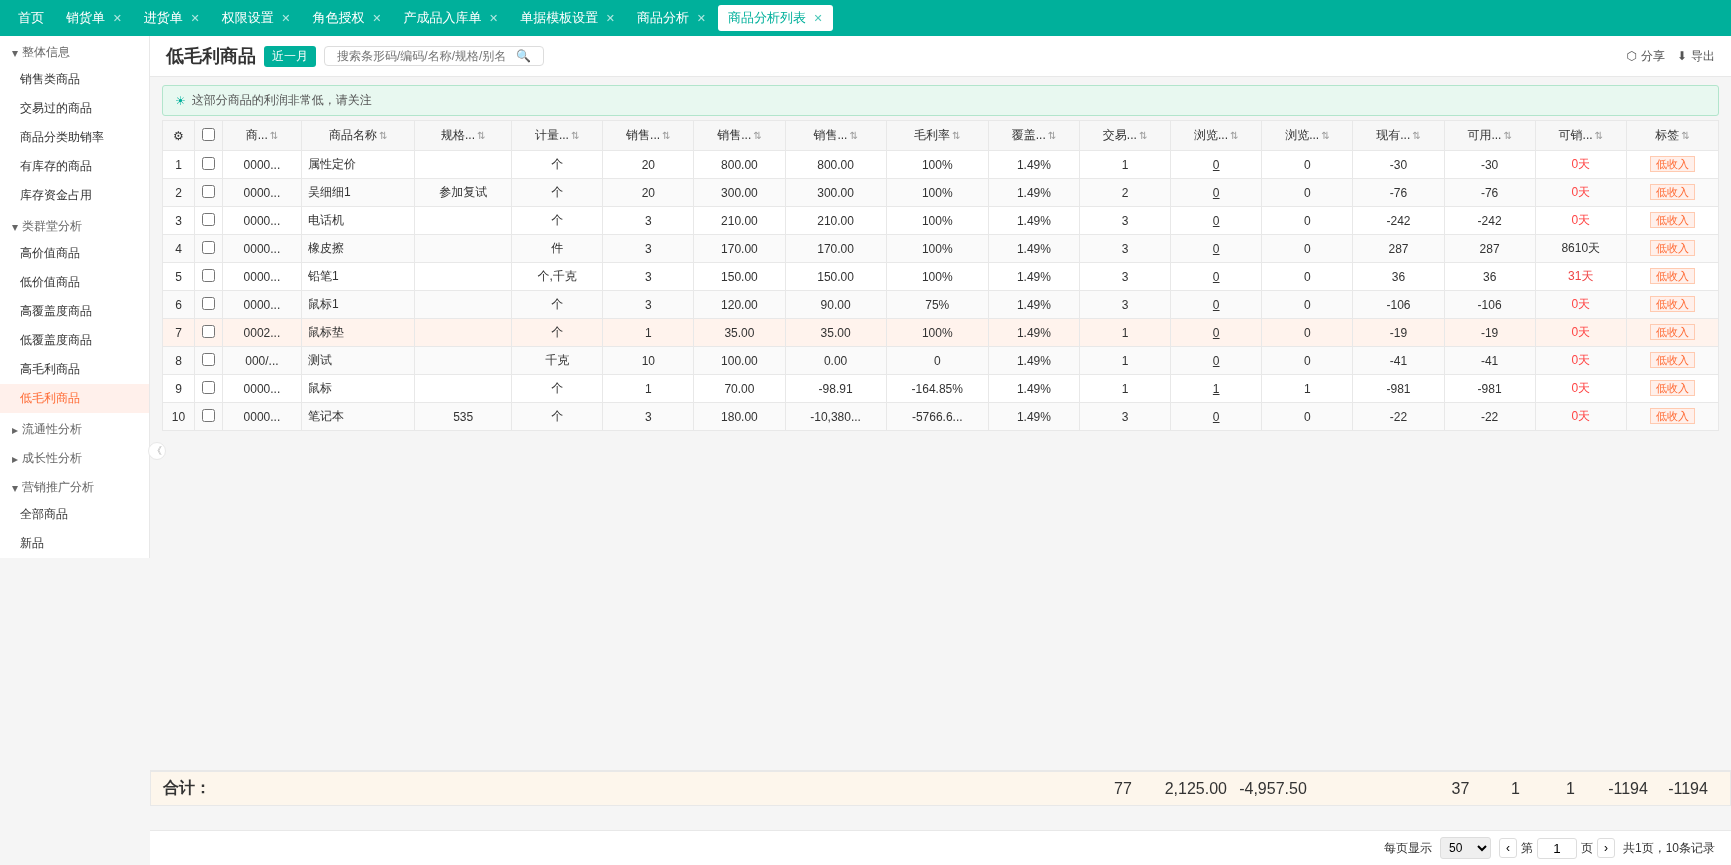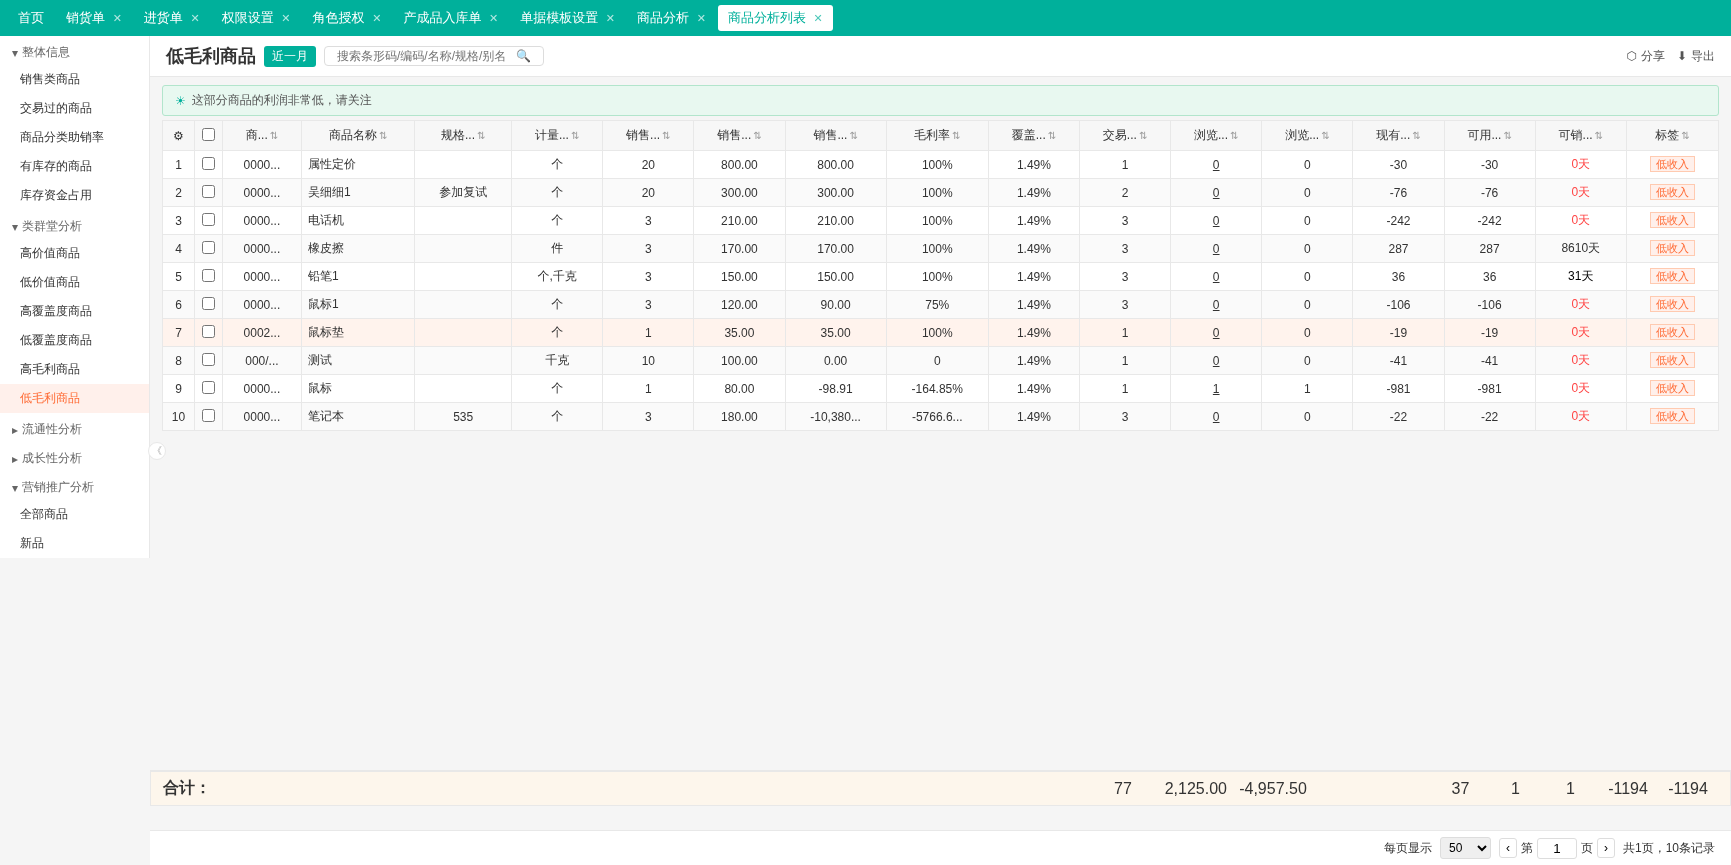--- a/index.html
+++ b/index.html
@@ -466,21 +466,21 @@
       <td>3</td>
       <td>150.00</td>
       <td>150.00</td>
       <td>100%</td>
       <td>1.49%</td>
       <td>3</td>
       <td><span style="text-decoration:underline;cursor:pointer;">0</span></td>
       <td>0</td>
       <td>36</td>
       <td>36</td>
-      <td style="color:#000000;">31天</td>
+      <td style="color:#ef4444;">31天</td>
       <td><span class="tag-low-income">低收入</span></td>
     </tr>
             <tr>
       <td>6</td>
       <td><input type="checkbox" style=""></td>
       <td>0000...</td>
       <td style="text-align:left;">鼠标1</td>
       <td></td>
       <td>个</td>
       <td>3</td>
@@ -537,21 +537,21 @@
       <td><span class="tag-low-income">低收入</span></td>
     </tr>
             <tr>
       <td>9</td>
       <td><input type="checkbox" style=""></td>
       <td>0000...</td>
       <td style="text-align:left;">鼠标</td>
       <td></td>
       <td>个</td>
       <td>1</td>
-      <td>80.00</td>
+      <td>70.00</td>
       <td>-98.91</td>
       <td>-164.85%</td>
       <td>1.49%</td>
       <td>1</td>
       <td><span style="text-decoration:underline;cursor:pointer;">1</span></td>
       <td>1</td>
       <td>-981</td>
       <td>-981</td>
       <td style="color:#ff4444;">0天</td>
       <td><span class="tag-low-income">低收入</span></td>

